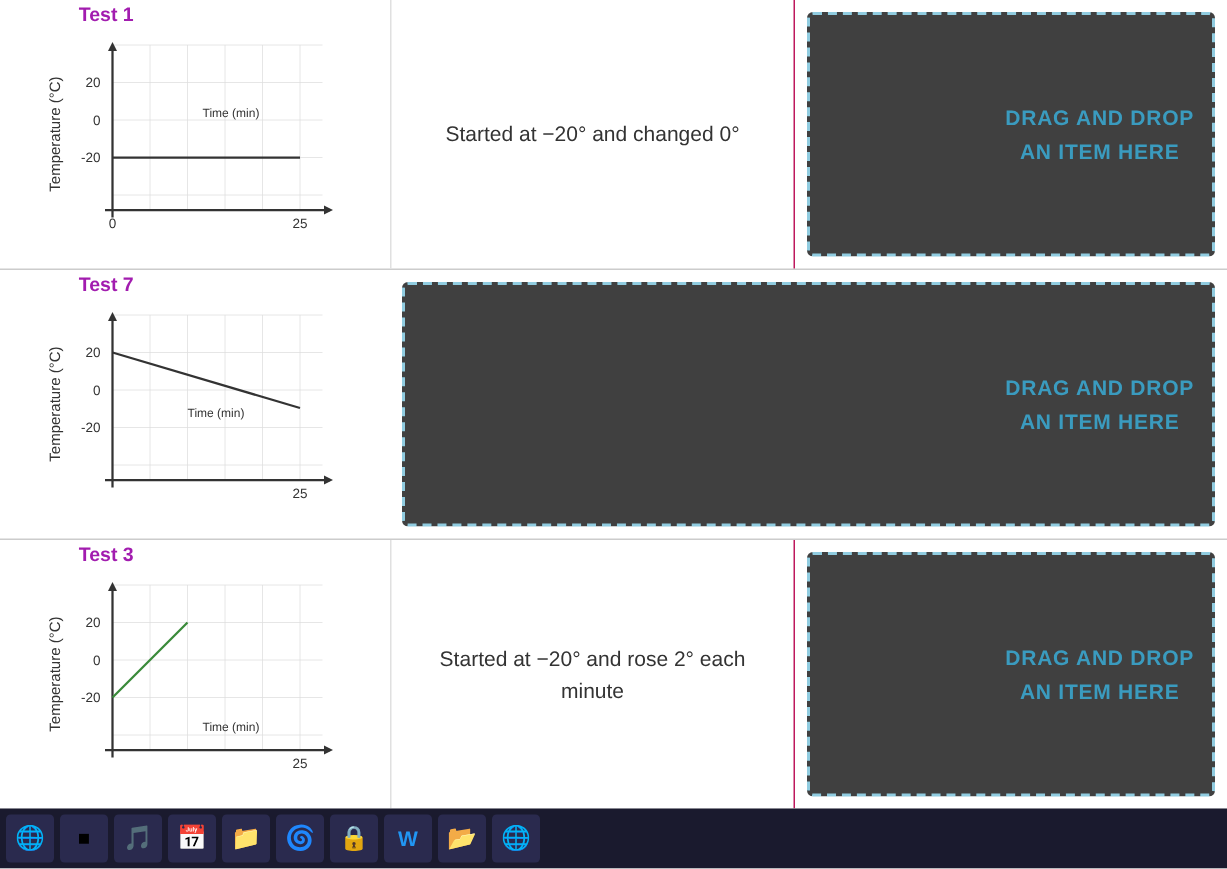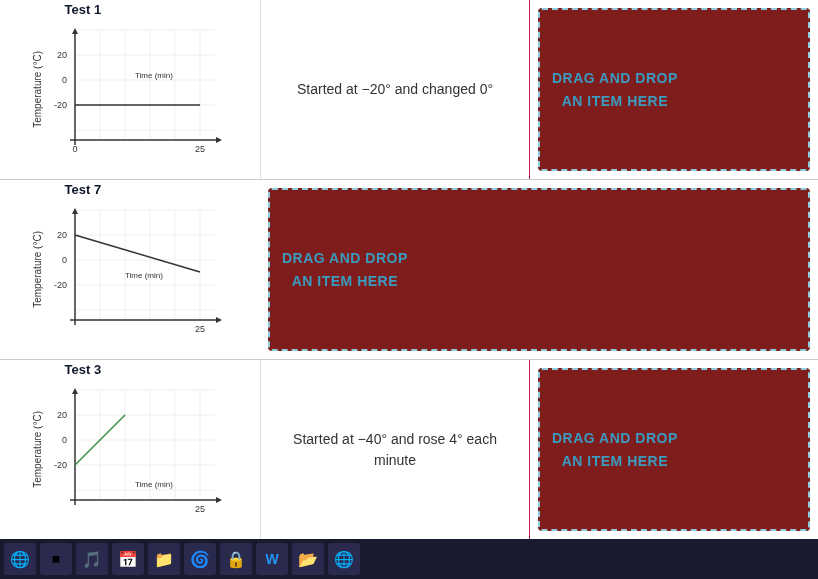--- a/index.html
+++ b/index.html
@@ -54,24 +54,24 @@
       white-space: nowrap;
     }
     .graph-area {
       position: relative;
       width: 180px;
       height: 140px;
     }
     .graph-title {
       position: absolute;
       top: -18px;
-      left: 20px;
+      left: 8px;
       font-size: 13px;
       font-weight: bold;
-      color: #0f172a;
+      color: #a21caf;
     }
     .graph-svg {
       width: 180px;
       height: 140px;
     }
     
     .desc-col {
       width: 270px;
       display: flex;
       align-items: center;
@@ -84,26 +84,26 @@
       font-size: 14px;
       color: #333;
       text-align: center;
       line-height: 1.5;
     }
     
     .drop-col {
       flex: 1;
       display: flex;
       align-items: center;
-      justify-content: flex-start;
+      justify-content: flex-end;
       padding: 12px;
       border: 2px dashed #90cce0;
       margin: 8px;
       border-radius: 4px;
-      background: #7f1d1d;
+      background: #404040;
     }
     .drop-text {
       font-size: 14px;
       font-weight: bold;
       color: #3a9bbf;
       text-align: center;
       line-height: 1.6;
       letter-spacing: 0.5px;
     }
     
@@ -257,21 +257,21 @@
               <text x="155" y="132" font-size="9" text-anchor="middle" fill="#333">25</text>
 
               <text x="90" y="107" font-size="8" fill="#333">Time (min)</text>
 
               <line x1="30" y1="85" x2="80" y2="35" stroke="#3a8a3a" stroke-width="1.5"></line>
             </svg>
           </div>
         </div>
       </div>
       <div class="desc-col">
-        <span class="desc-text">Started at −40° and rose 4° each minute</span>
+        <span class="desc-text">Started at −20° and rose 2° each minute</span>
       </div>
       <div class="drop-col">
         <span class="drop-text">DRAG AND DROP<br>AN ITEM HERE</span>
       </div>
     </div>
 
   </div>
 </div>
 
 <div class="taskbar">

